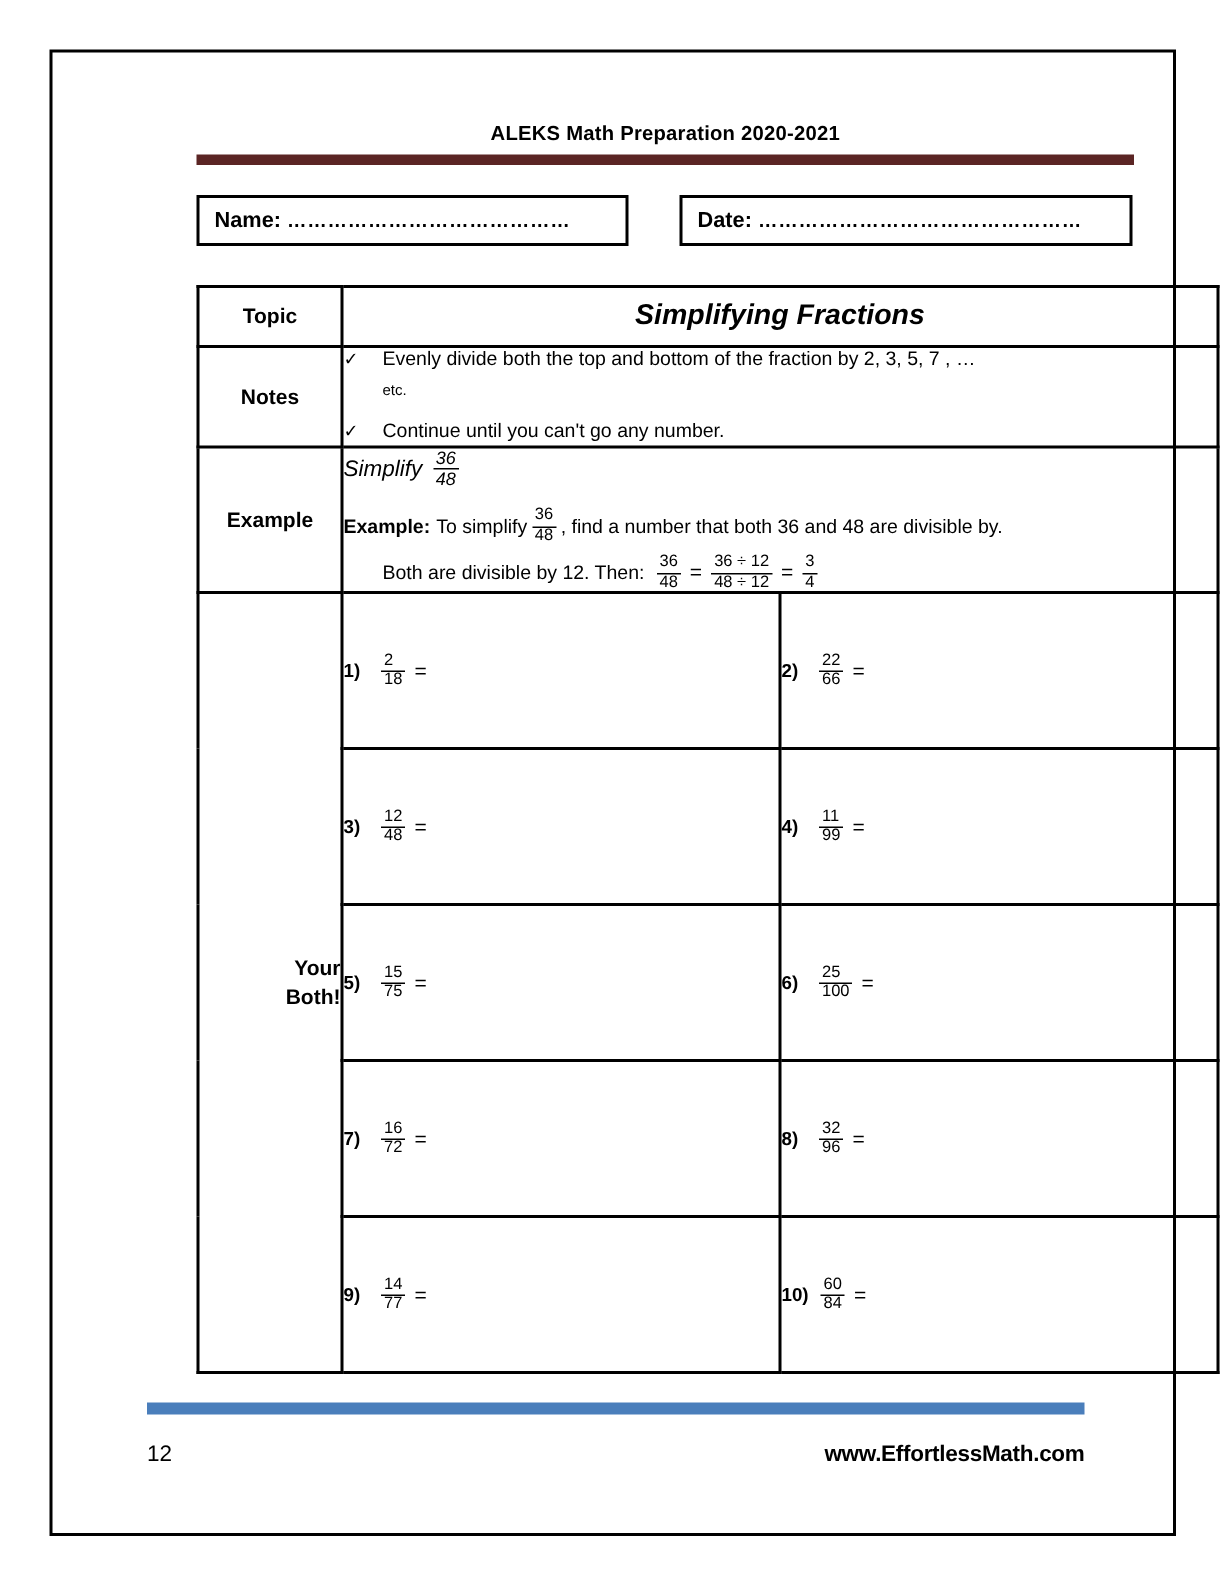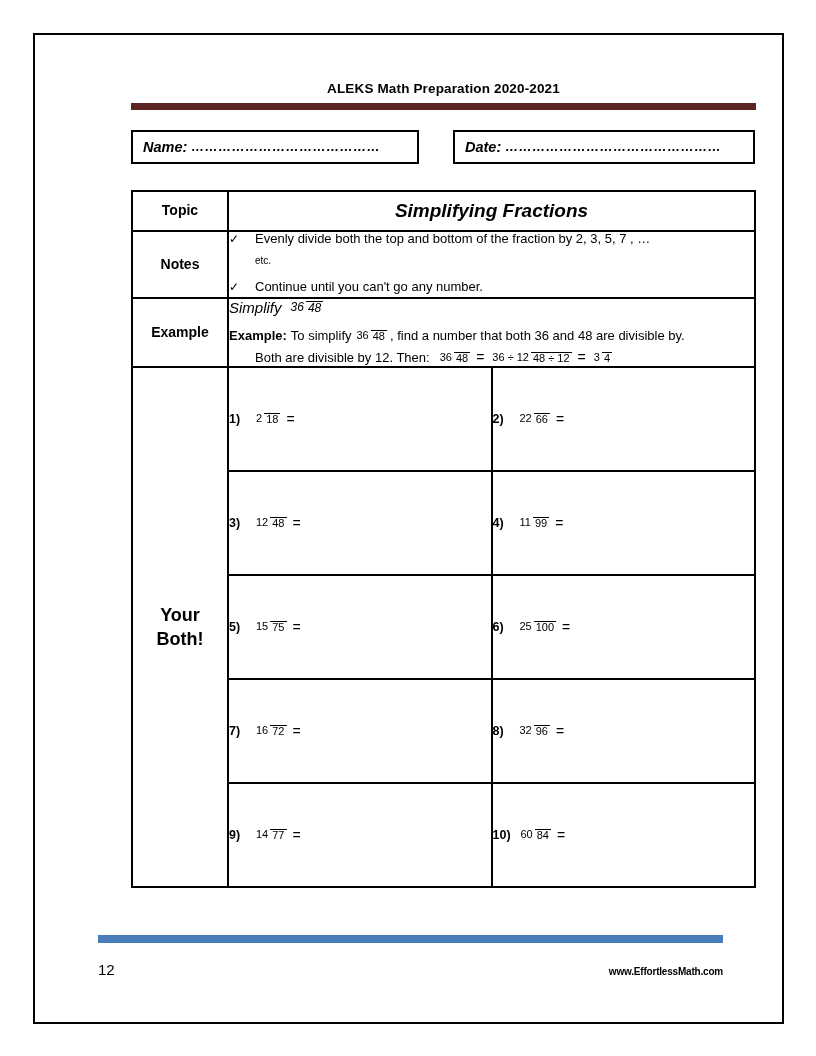--- a/index.html
+++ b/index.html
@@ -59,35 +59,34 @@
     border: 2px solid #000000;
     box-sizing: border-box;
     height: 34px;
     display: flex;
     align-items: center;
     padding-left: 10px;
     font-size: 14.5px;
     font-weight: bold;
     white-space: nowrap;
     overflow: hidden;
-    font-style: italic;
   }
   .namedate-box.name { width: 288px; }
   .namedate-box.date { width: 302px; }
   .dotline {
     font-weight: bold;
     letter-spacing: 0.5px;
     margin-left: 4px;
     font-size: 13px;
   }
 
   
   .sheet-table {
     margin-top: 26px;
-    width: 625px;
+    width: 682px;
     border-collapse: collapse;
     table-layout: fixed;
   }
   .sheet-table td {
     border: 2px solid #000000;
     vertical-align: middle;
     padding: 0;
   }
   .label-cell {
     width: 94px;
@@ -152,42 +151,43 @@
     display: flex;
     align-items: center;
     margin-top: 6px;
     margin-left: 26px;
     line-height: 1.2;
   }
 
   
   .frac {
     display: inline-flex;
-    align-items: center;
+    flex-direction: column;
+    align-items: flex-start;
     vertical-align: middle;
     margin: 0 3px;
     line-height: 1.05;
   }
   .frac .num {
     font-size: 11px;
     padding: 0 2px;
   }
   .frac .den {
     font-size: 11px;
     border-top: 1.4px solid #000;
     padding: 0 2px;
     margin-top: 1px;
   }
   .frac.big .num, .frac.big .den { font-size: 12px; }
   .eqsign { margin: 0 3px; font-size: 14px; }
 
   
   .turn-label {
-    text-align: center;
-    font-size: 18px;
+    text-align: right;
+    font-size: 14px;
     font-weight: bold;
     line-height: 1.35;
   }
   .prob-cell {
     height: 102px;
     vertical-align: top;
     padding: 10px 0 0 14px;
     width: 265px;
   }
   .prob-inner {
@@ -215,21 +215,21 @@
     width: 100%;
   }
   .footer-row {
     display: flex;
     justify-content: space-between;
     align-items: baseline;
     margin-top: 18px;
   }
   .page-num { font-size: 15px; }
   .site-url {
-    font-size: 10px;
+    font-size: 15px;
     font-weight: bold;
     letter-spacing: -0.2px;
   }
 </style>
 </head>
 <body>
 
 <div class="page-frame">
 
   <div class="page-inner">

